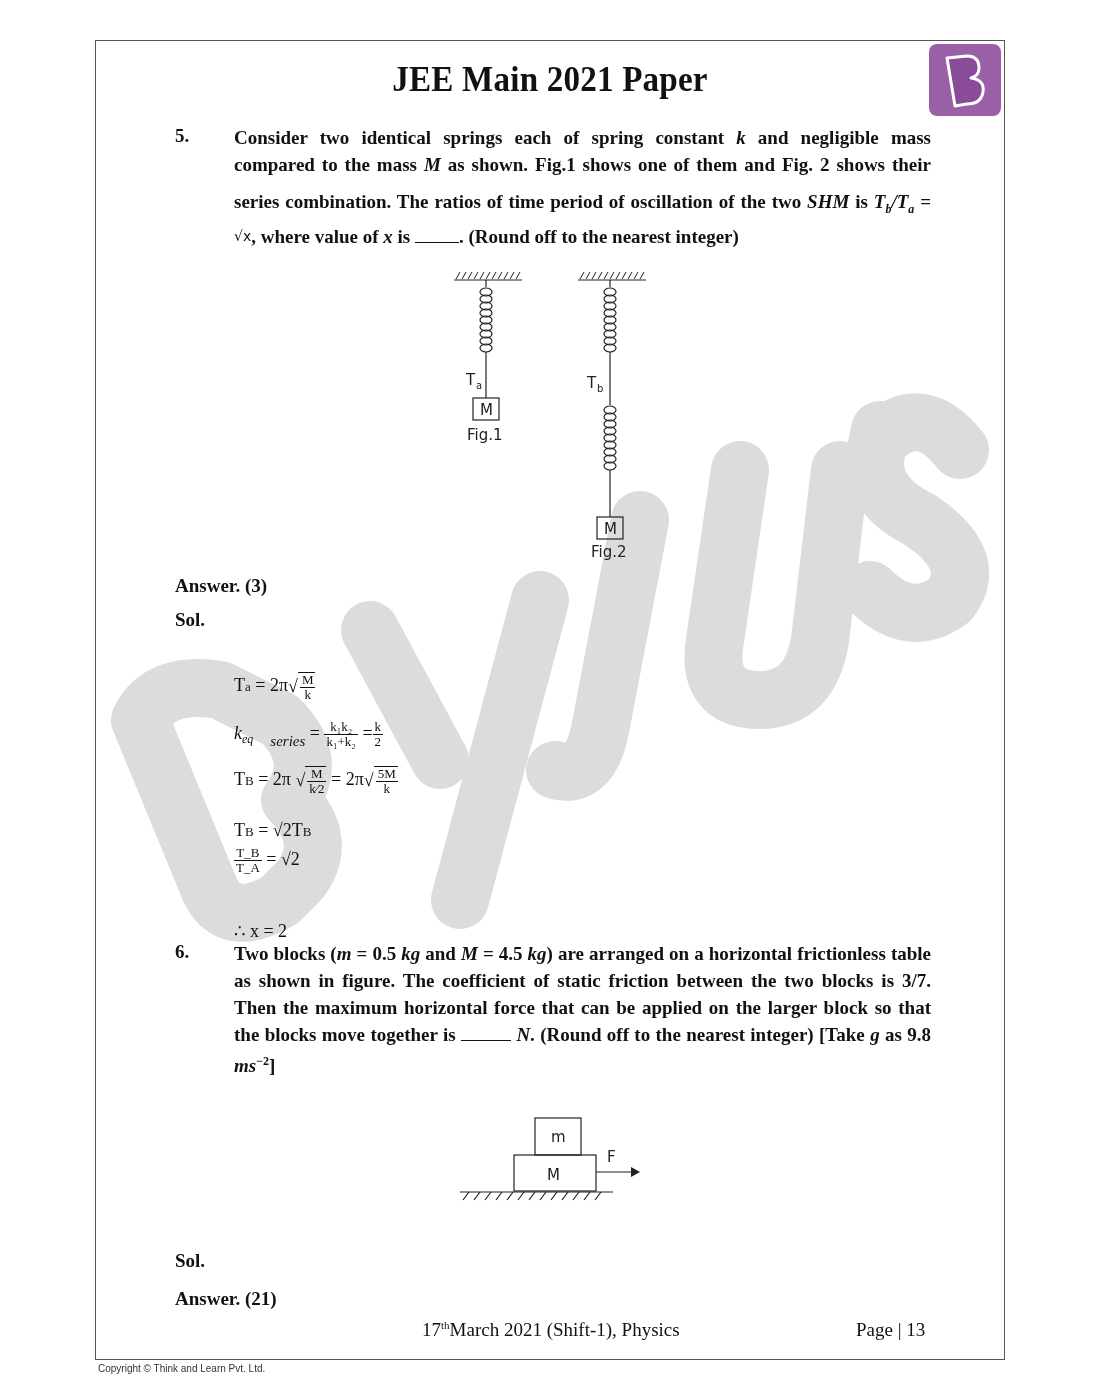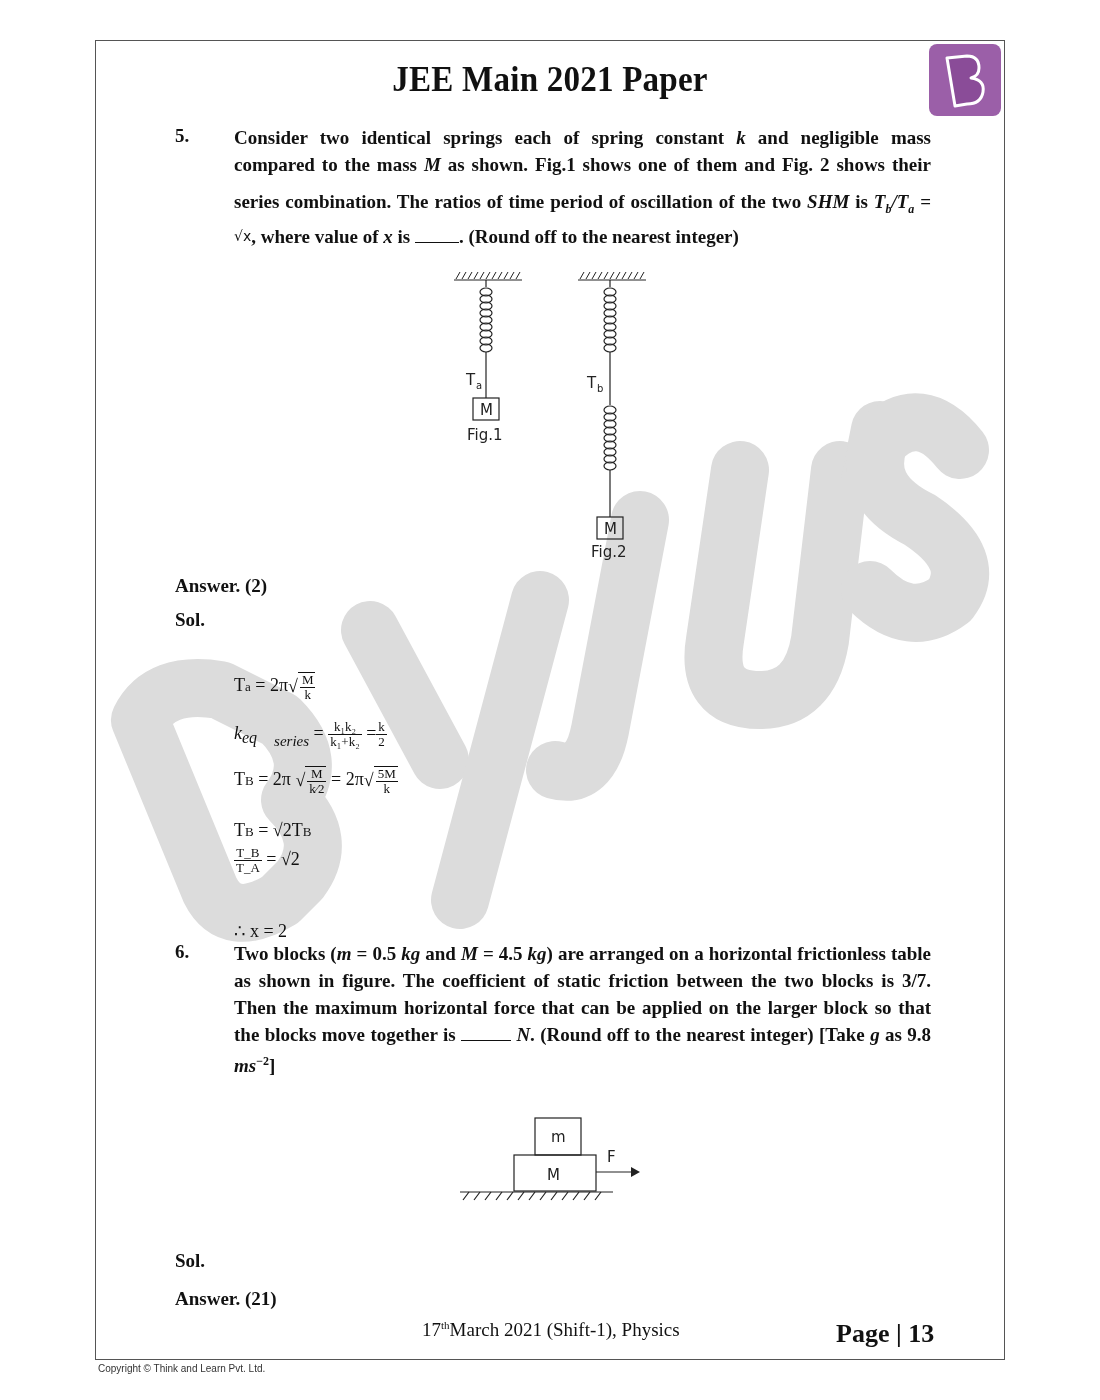--- a/index.html
+++ b/index.html
@@ -21,21 +21,21 @@
   .qtext i { font-style:italic; }
   .label { position:absolute; left:175px; font-weight:bold; font-size:19px; }
   .eq { position:absolute; left:234px; font-size:18px; white-space:nowrap; }
   .frac { display:inline-block; vertical-align:middle; text-align:center; font-size:13px; line-height:14px; }
   .frac .num { display:block; border-bottom:1px solid #111; padding:0 2px; }
   .frac .den { display:block; padding:0 2px; }
   .sqrt { display:inline-block; vertical-align:middle; }
   .rad { display:inline-block; border-top:1px solid #111; padding-left:2px; }
   .footer-left { position:absolute; left:422px; top:1319px; font-size:19px; }
   .footer-left sup { font-size:11px;margin-top:20px; }
-  .footer-right { position:absolute; left:836px; top:1319px; font-size:26px;font-weight:bold; }
+  .footer-right { position:absolute; left:856px; top:1319px; font-size:19px; }
   .copyright { position:absolute; left:98px; top:1363px; font-family:"Liberation Sans",sans-serif; font-size:10px; color:#333; }
   .fig { position:absolute; z-index:2; }
   .figtxt { font-family:"DejaVu Sans",sans-serif; }
   .blank { display:inline-block; width:44px; border-bottom:1px solid #111; height:14px; }
   .blank2 { display:inline-block; width:50px; border-bottom:1px solid #111; height:14px; }
 </style>
 </head>
 <body>
 
 <svg class="watermark" viewBox="0 0 1100 1400">
@@ -131,28 +131,28 @@
       <text x="36" y="124" font-size="10">a</text>
       <text x="40" y="150">M</text>
       <text x="27" y="175">Fig.1</text>
       <text x="147" y="123">T</text>
       <text x="157" y="127" font-size="10">b</text>
       <text x="164" y="269">M</text>
       <text x="151" y="292">Fig.2</text>
     </g>
   </svg>
 
-  <div class="label" style="top:575px;">Answer. (2)</div>
+  <div class="label" style="top:575px;">Answer. (3)</div>
   <div class="label" style="top:609px;">Sol.</div>
 
   <div class="eq" style="top:672px;">
     <span>T</span><span style="font-size:13px;">a</span><span> = 2π</span><span class="sqrt">√<span class="rad"><span class="frac"><span class="num">M</span><span class="den">k</span></span></span></span>
   </div>
   <div class="eq" style="top:720px;">
-    <i>k</i><i style="font-size:16px;vertical-align:-4px;">eq</i><i style="font-size:15px;vertical-align:-7px;margin-left:17px;">series</i><span> = </span><span class="frac"><span class="num">k₁k₂</span><span class="den">k₁+k₂</span></span><span> =</span><span class="frac"><span class="num">k</span><span class="den">2</span></span>
+    <i>k</i><i style="font-size:12px;vertical-align:-4px;">eq</i><i style="font-size:15px;vertical-align:-7px;margin-left:17px;">series</i><span> = </span><span class="frac"><span class="num">k₁k₂</span><span class="den">k₁+k₂</span></span><span> =</span><span class="frac"><span class="num">k</span><span class="den">2</span></span>
   </div>
   <div class="eq" style="top:766px;">
     <span>T</span><span style="font-size:13px;">B</span><span> =  2π </span><span class="sqrt">√<span class="rad"><span class="frac"><span class="num">M</span><span class="den">k⁄2</span></span></span></span><span> = 2π</span><span class="sqrt">√<span class="rad"><span class="frac"><span class="num">5M</span><span class="den">k</span></span></span></span>
   </div>
   <div class="eq" style="top:820px;">
     <span>T</span><span style="font-size:13px;">B</span><span> = √2T</span><span style="font-size:13px;">B</span>
   </div>
   <div class="eq" style="top:846px;">
     <span class="frac"><span class="num">T_B</span><span class="den">T_A</span></span><span> = √2</span>
   </div>

